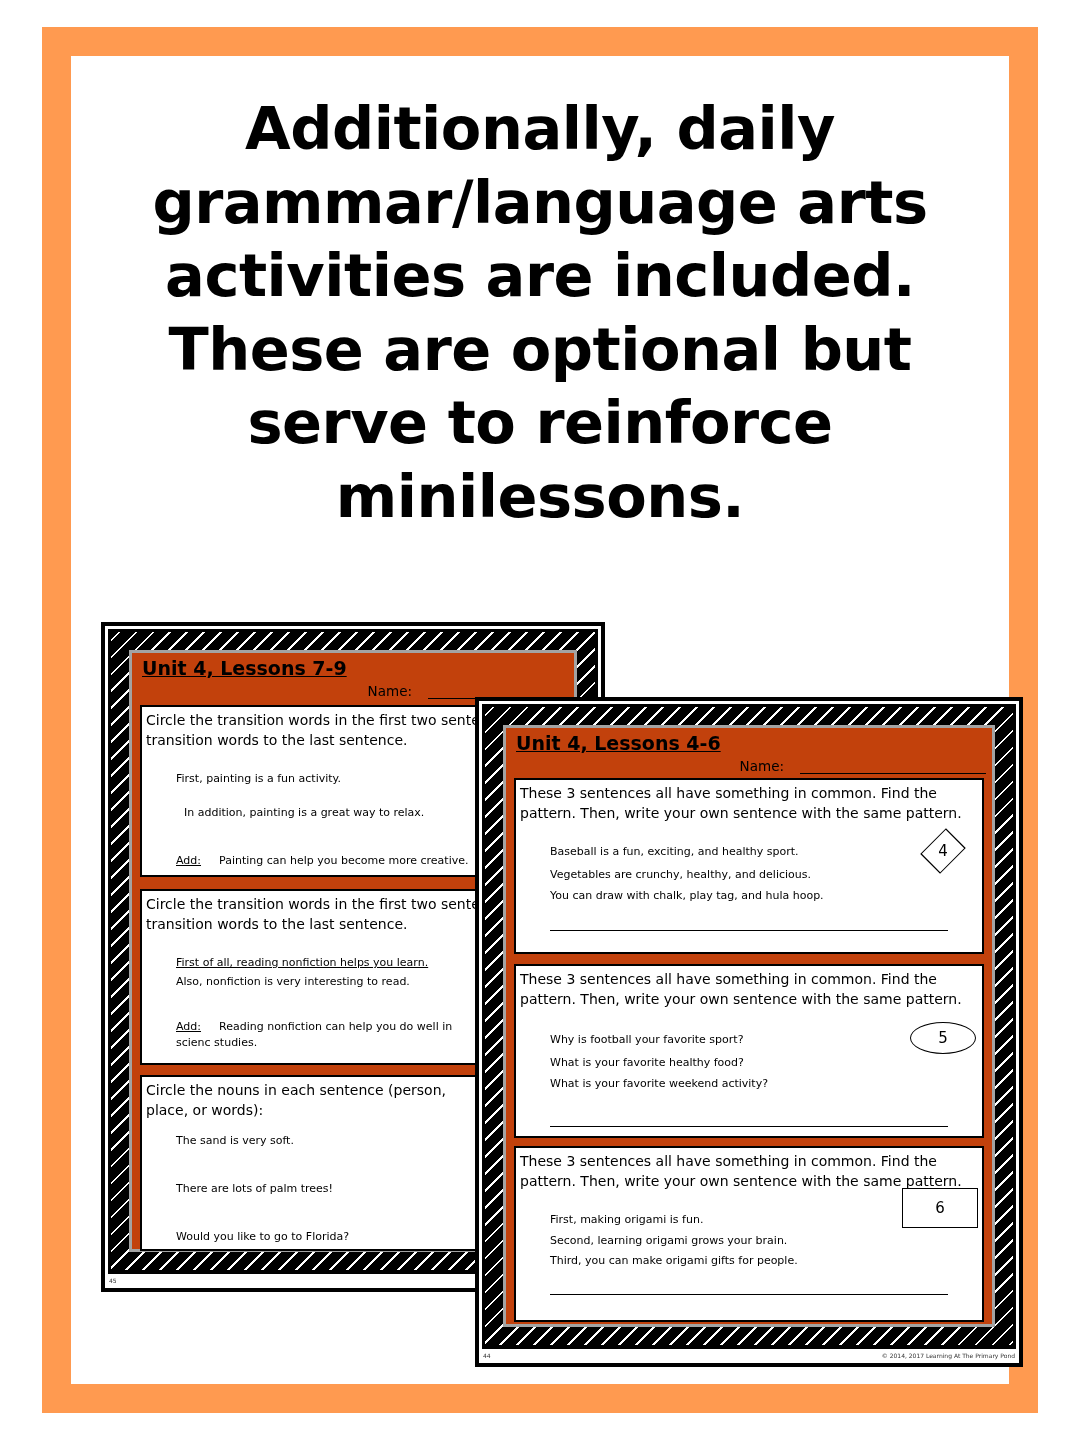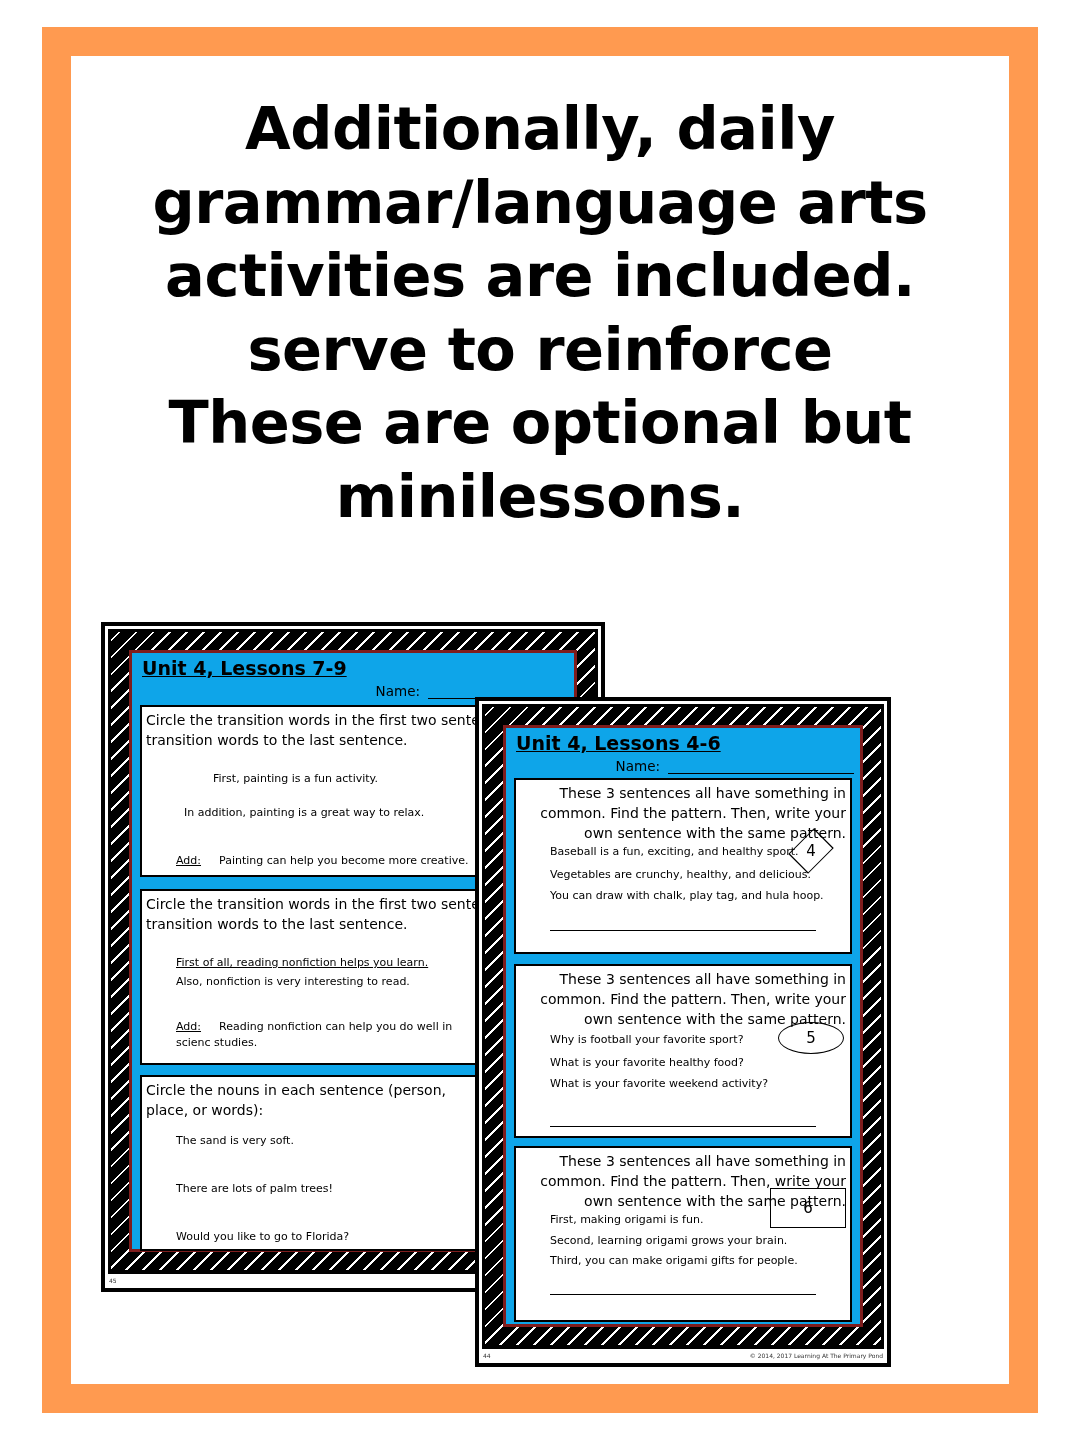--- a/index.html
+++ b/index.html
@@ -26,33 +26,33 @@
       position: absolute; left: 4px; top: 4px; right: 4px; bottom: 4px;
       border: 3px solid #fff;
     }
     .sheet .deco {
       position: absolute; left: 10px; top: 10px; right: 10px; bottom: 22px;
       background:
         repeating-linear-gradient(135deg, #000 0 5px, #fff 5px 7px, #000 7px 12px);
     }
     .sheet .page {
       position: absolute; left: 28px; top: 28px; right: 28px; bottom: 40px;
-      background: #0ea5e9; border: 3px solid #7f1d1d;
+      background: #c2410c; border: 3px solid #a3a3a3;
     }
     .sheet .footer-strip {
       position: absolute; left: 4px; right: 4px; bottom: 4px; height: 14px;
       background: #fff; font-size: 6px; color: #333; padding: 3px 4px;
       display: flex; justify-content: space-between;
     }
     .page-title {
       position: absolute; left: 10px; top: 4px; font-size: 19px; font-weight: bold;
       text-decoration: underline; font-family: "DejaVu Sans", sans-serif;
     }
     .name-row {
-      position: absolute; right: 6px; top: 30px; font-size: 13.5px; display: flex; align-items: flex-end;
+      position: absolute; right: 6px; top: 30px; font-size: 13.5px; display: flex; align-items: flex-end; gap: 8px;
     }
     .name-line { display: inline-block; width: 186px; border-bottom: 1.5px solid #000; margin-left: 8px; height: 14px; }
 
     .q-box {
       position: absolute; left: 8px; right: 8px; border: 2px solid #000; background: #fff;
       padding: 3px 4px; font-size: 13px; line-height: 20px;
     }
     .q-prompt { font-size: 14px; line-height: 20px; }
     .q-item { position: absolute; left: 34px; font-size: 11px; }
     .q-item u { margin-right: 18px; }
@@ -73,38 +73,38 @@
   </style>
 </head>
 <body>
 
 <div class="orange-frame"></div>
 
 <div class="headline">
   <span>Additionally, daily</span>
   <span>grammar/language arts</span>
   <span>activities are included.</span>
+  <span>These are optional but</span>
   <span>serve to reinforce</span>
-  <span>These are optional but</span>
   <span>minilessons.</span>
 </div>
 
 <div class="sheet" style="left:101px; top:622px; width:504px; height:670px; overflow:hidden;">
   <div class="inner-white"></div>
   <div class="deco"></div>
   <div class="page">
     <div class="page-title">Unit 4, Lessons 7-9</div>
     <div class="name-row" style="right:-40px;">
       <span>Name:</span>
       <span class="name-line"></span>
     </div>
 
     <div class="q-box" style="top:52px; height:172px; right:-20px;">
       <div class="q-prompt" style="width:360px; white-space:normal;">Circle the transition words in the first two sentenc transition words to the last sentence.</div>
-      <div class="q-item" style="top:62px;margin-left:37px;">First, painting is a fun activity.</div>
+      <div class="q-item" style="top:62px;">First, painting is a fun activity.</div>
       <div class="q-item" style="top:96px;margin-left:8px;">In addition, painting is a great way to relax.</div>
       <div class="q-item" style="top:144px;">
         <u>Add:</u><span>Painting can help you become more creative.</span>
       </div>
     </div>
 
     <div class="q-box" style="top:236px; height:176px; right:-20px;">
       <div class="q-prompt" style="width:360px;">Circle the transition words in the first two sentenc transition words to the last sentence.</div>
       <div class="q-item" style="top:62px;text-decoration:underline;">First of all, reading nonfiction helps you learn.</div>
       <div class="q-item" style="top:81px;">Also, nonfiction is very interesting to read.</div>
@@ -119,21 +119,21 @@
       <div class="q-item" style="top:102px;">There are lots of palm trees!</div>
       <div class="q-item" style="top:150px;text-align:center;">Would you like to go to Florida?</div>
     </div>
   </div>
   <div class="footer-strip">
     <span>45</span>
     <span>© 20</span>
   </div>
 </div>
 
-<div class="sheet" style="left:475px; top:697px; width:416px; height:670px;text-align:right;">
+<div class="sheet" style="left:475px; top:697px; width:548px; height:670px;">
   <div class="inner-white"></div>
   <div class="deco"></div>
   <div class="page">
     <div class="page-title">Unit 4, Lessons 4-6</div>
     <div class="name-row">
       <span>Name:</span>
       <span class="name-line"></span>
     </div>
 
     <div class="q-box" style="top:50px; height:176px;">

